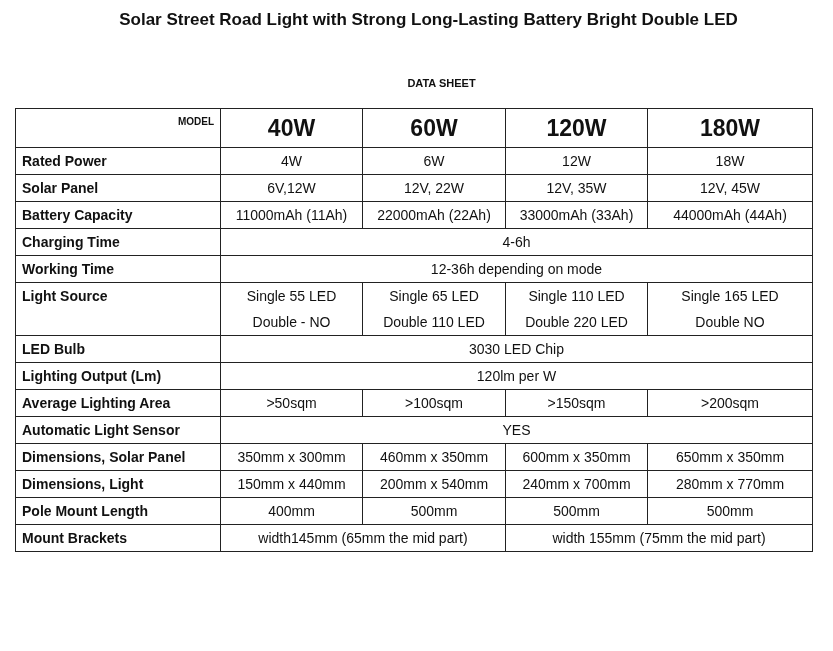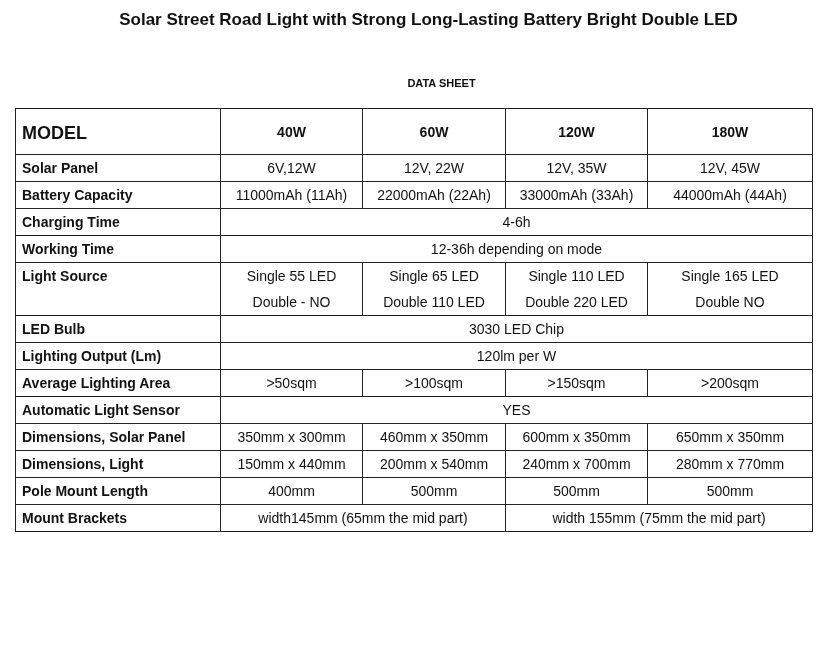--- a/index.html
+++ b/index.html
@@ -7,22 +7,22 @@
          font-family:"Liberation Sans", sans-serif; color:#111; }
   .title { position:absolute; left:0; width:833px; top:10px; text-align:center;
            font-size:17px; font-weight:bold; letter-spacing:0px; padding-left:24px; box-sizing:border-box; }
   .subtitle { position:absolute; left:0; width:833px; top:77px; text-align:center;
               font-size:11px; font-weight:bold; padding-left:50px; box-sizing:border-box; }
   table.ds { position:absolute; left:15px; top:108px; border-collapse:collapse;
              table-layout:fixed; width:797px; }
   table.ds td { border:1.5px solid #222; font-size:14px; padding:0 6px; height:26px;
                 vertical-align:middle; text-align:center; white-space:nowrap; overflow:hidden; }
   table.ds td.lbl { text-align:left; font-weight:bold; font-size:14px; }
-  table.ds tr.head td { height:31px; font-weight:bold; font-size:14px; vertical-align:middle; }
-  table.ds tr.head td.lbl { text-align:left; font-size:18px; vertical-align:top; padding-top:14px; }
+  table.ds tr.head td { height:31px; font-weight:bold; font-size:23px; vertical-align:middle; }
+  table.ds tr.head td.lbl { text-align:right; font-size:10px; vertical-align:top; padding-top:7px; }
   table.ds tr.tall td { height:52px; vertical-align:top; line-height:26px;margin-top:12px; }
   .ml { display:block; }
 </style>
 </head>
 <body>
 
 <div class="title">Solar Street Road Light with Strong Long-Lasting Battery Bright Double LED</div>
 <div class="subtitle">DATA SHEET</div>
 
 <table class="ds">
@@ -33,20 +33,27 @@
       <col style="width:142px">
       <col style="width:165px">
   </colgroup>
   <tbody>
       <tr class="head">
     <td class="lbl">MODEL</td>
     <td>40W</td>
     <td>60W</td>
     <td>120W</td>
     <td>180W</td>
+  </tr>
+  <tr>
+    <td class="lbl">Rated Power</td>
+    <td>4W</td>
+    <td>6W</td>
+    <td>12W</td>
+    <td>18W</td>
   </tr>
   <tr>
     <td class="lbl">Solar Panel</td>
     <td>6V,12W</td>
     <td>12V, 22W</td>
     <td>12V, 35W</td>
     <td>12V, 45W</td>
   </tr>
   <tr>
     <td class="lbl">Battery Capacity</td>

